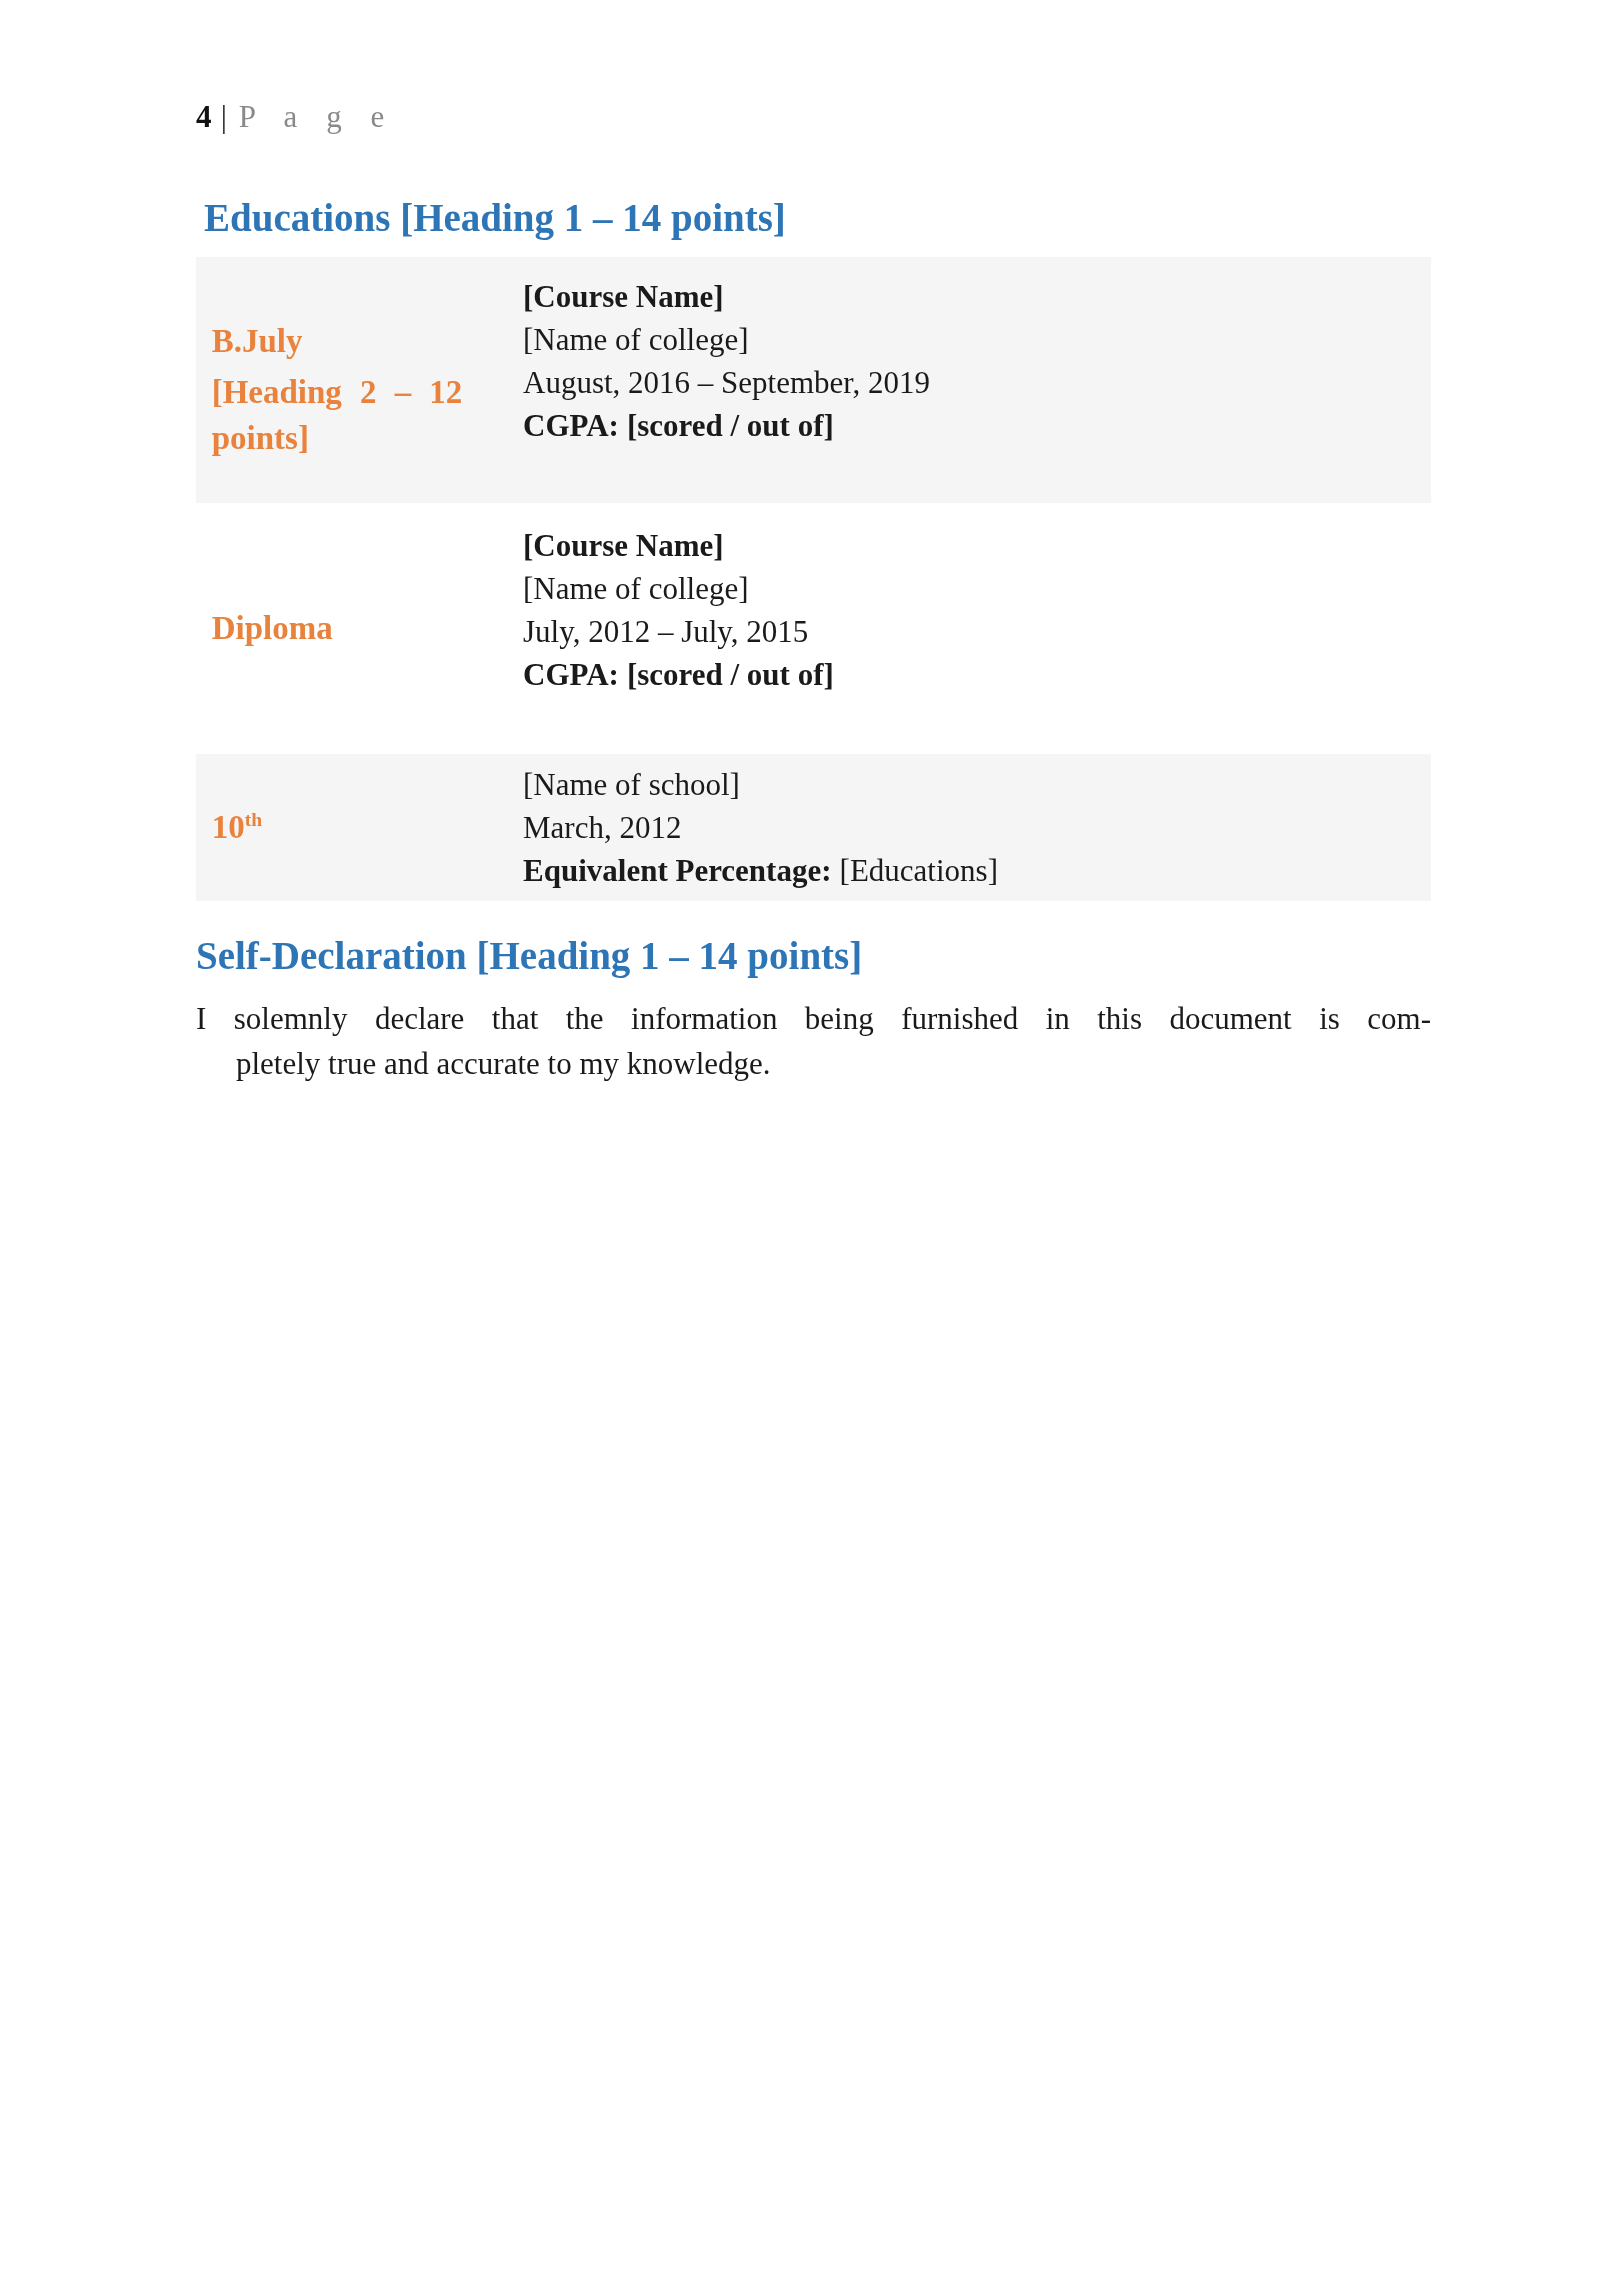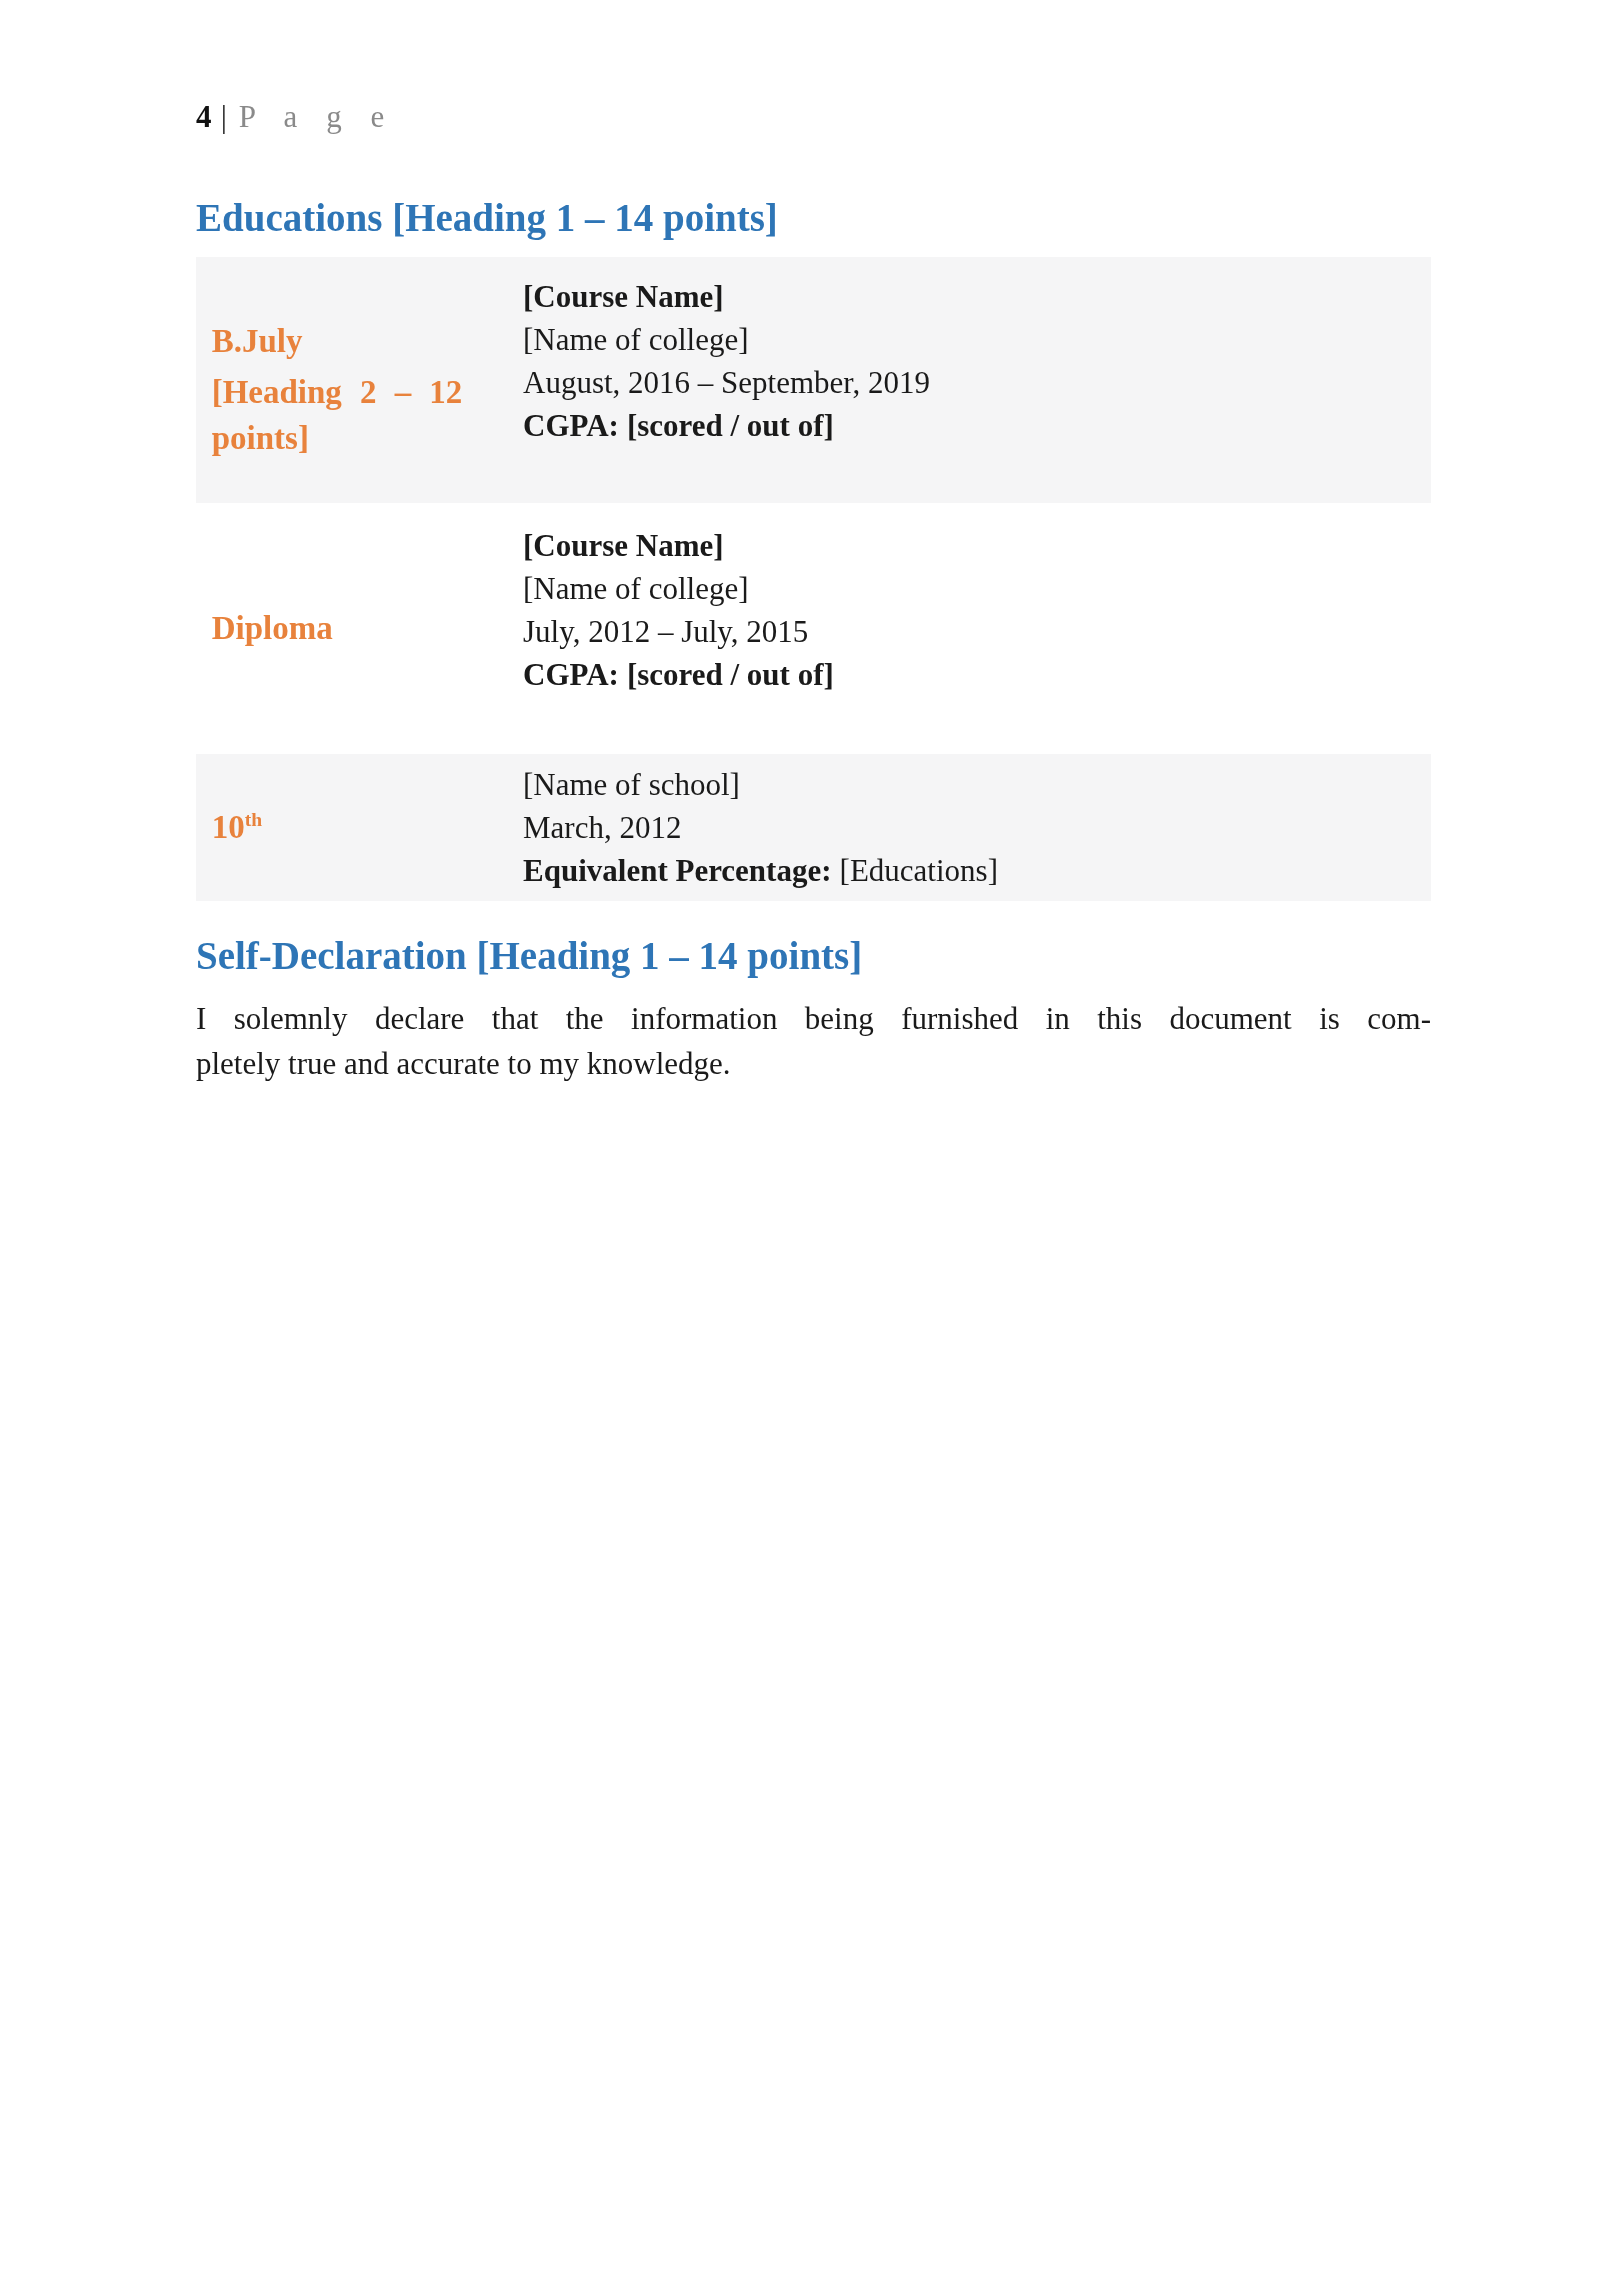--- a/index.html
+++ b/index.html
@@ -43,21 +43,21 @@
   }
 
   
   .doc-heading {
     font-size: 39px;
     line-height: 46px;
     font-weight: bold;
     color: #2e75b6;
     margin: 0;
   }
-  .heading-educations { margin-top: 60px; }
+  .heading-educations { margin-top: 60px; margin-left: 8px; }
   .heading-declaration { margin-top: 32px; }
 
   
   .edu-table {
     margin-top: 15.7px;
     width: 1235px;
   }
   .edu-row {
     display: flex;
     width: 100%;
@@ -118,20 +118,21 @@
     line-height: 45px;
     color: #1a1a1a;
     margin-top: 17px;
   }
   .par-line-justified {
     text-align: justify;
     text-align-last: justify;
   }
   .par-line-left {
     text-align: left;
+    margin-left: 40px;
   }
 </style>
 </head>
 <body>
 
 <div class="page">
   <div class="content">
 
     <div class="pagenum-line">
       <span class="pagenum">4</span>

